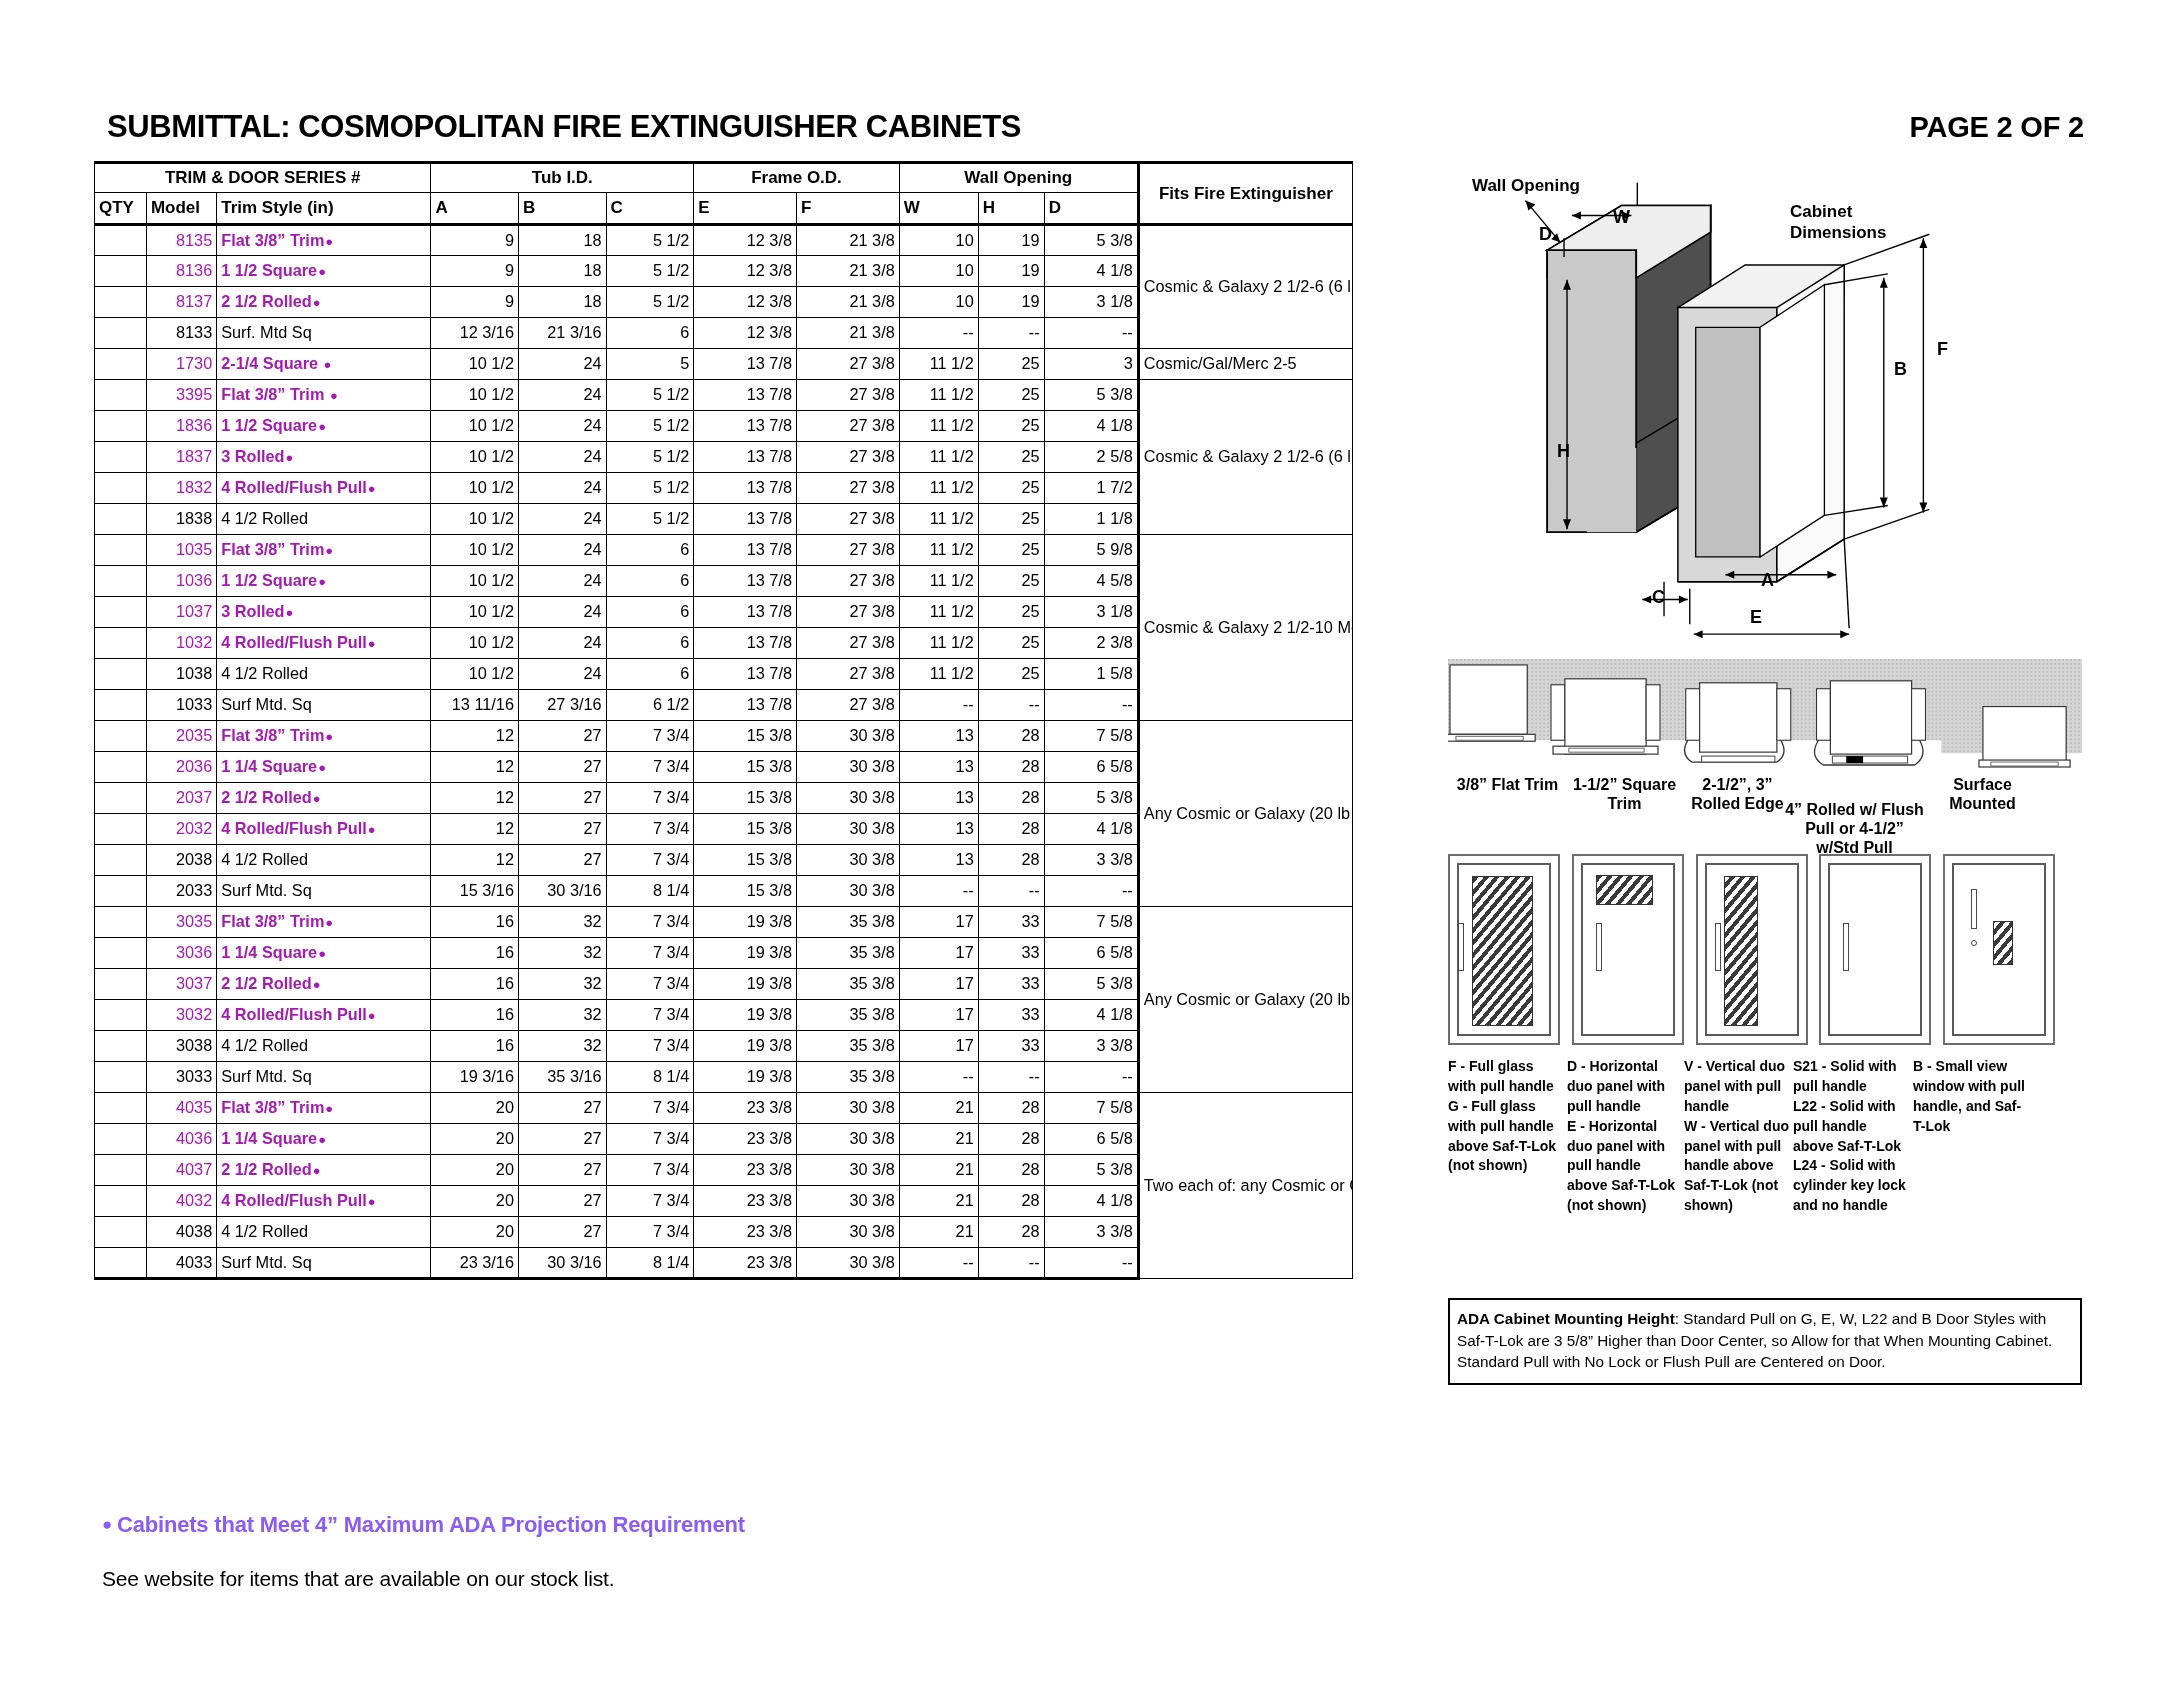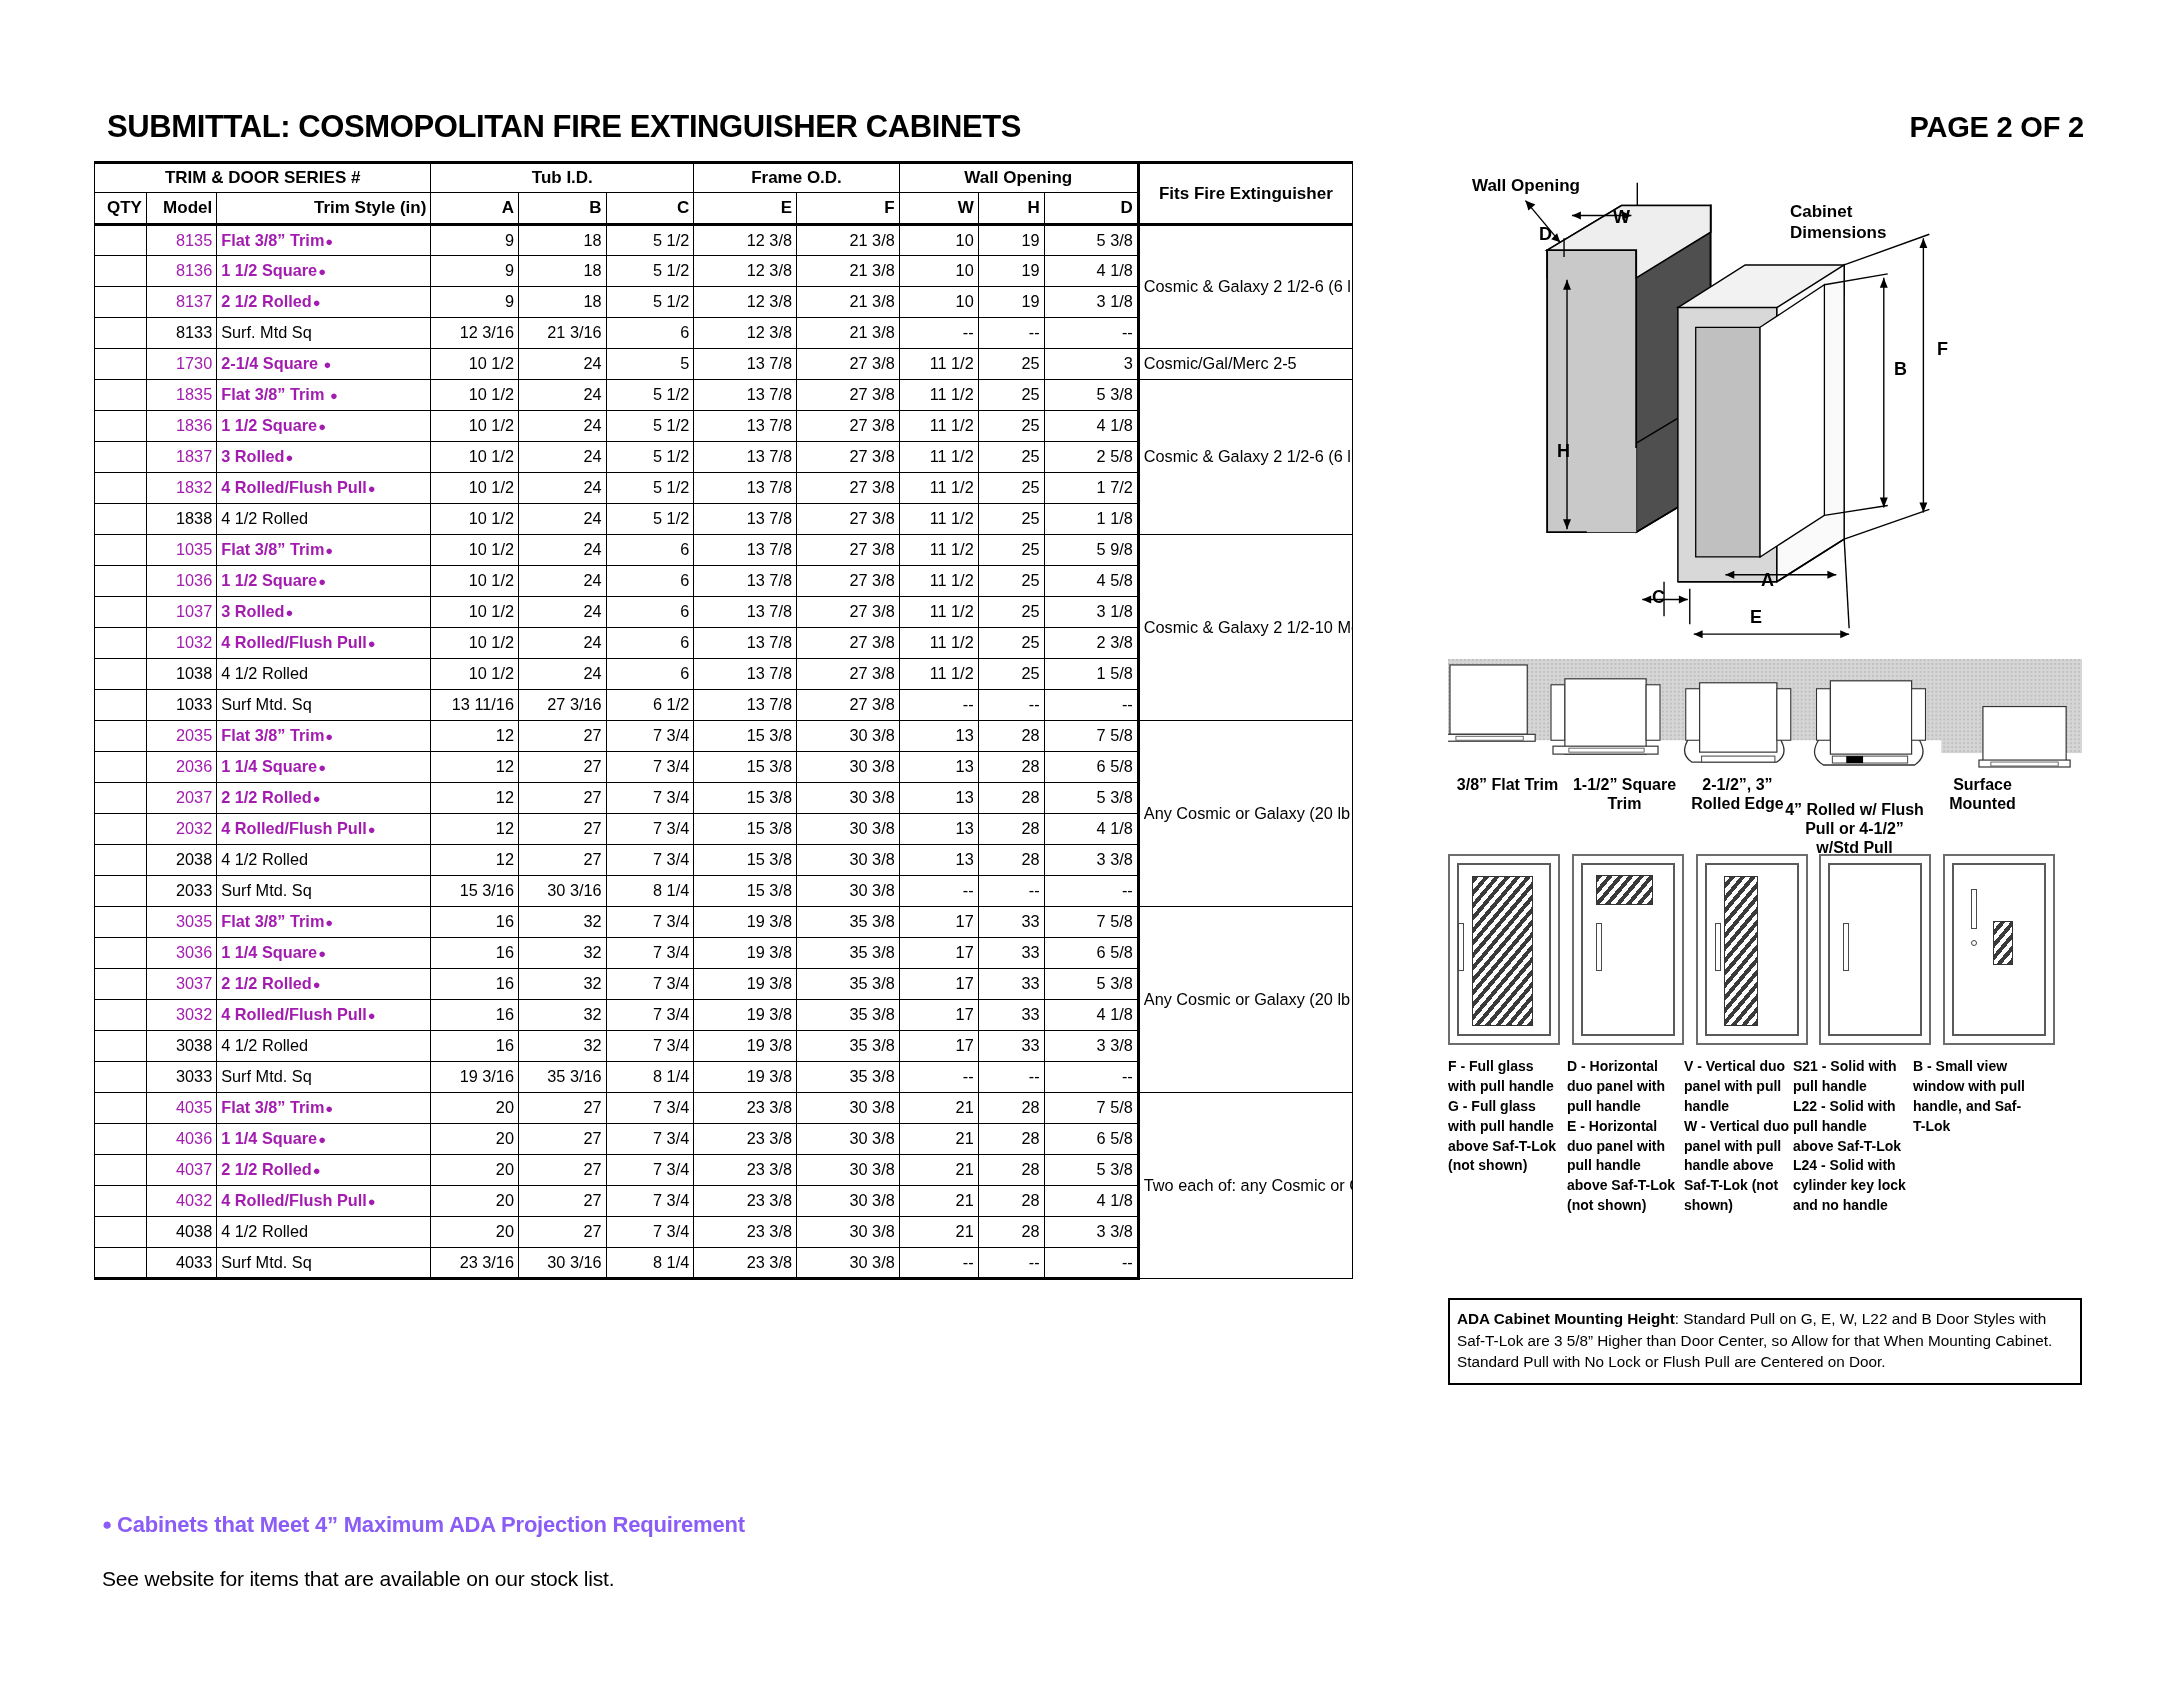--- a/index.html
+++ b/index.html
@@ -43,21 +43,21 @@
     vertical-align:middle;
     overflow:hidden;
     white-space:nowrap;
   }
   .grp-top > td, .grp-top > th { border-top:3px solid #000; }
   table.spec tr.hdr1 th{
     text-align:center; font-weight:bold; font-size:17px; height:30px;
     border-top:3px solid #000;
   }
   table.spec tr.hdr2 th{
-    text-align:right; font-weight:bold; font-size:17px; height:32px;
+    text-align:left; font-weight:bold; font-size:17px; height:32px;
     border-bottom:3px solid #000;
   }
   th.fits-head{
     border-top:3px solid #000 !important;
     border-bottom:3px solid #000 !important;
     font-size:17px; font-weight:bold; text-align:center;
     line-height:1.25; white-space:normal;
   }
   .c-qty   { width:48px; }
   .c-model { width:65px; text-align:right; font-weight:bold; }
@@ -266,21 +266,21 @@
           <td class="c-num">5</td>
           <td class="c-e">13 7/8</td>
           <td class="c-f">27 3/8</td>
           <td class="c-w">11 1/2</td>
           <td class="c-h">25</td>
           <td class="c-d">3</td>
           <td class="c-fits" rowspan="1" style="text-align: left;">Cosmic/Gal/Merc 2-5</td>
         </tr>
         <tr class="grp-top">
           <td class="c-qty"></td>
-          <td class="c-model blue">1835</td>
+          <td class="c-model blue">3395</td>
           <td class="c-style blue">Flat 3/8” Trim <span style="font-size: 13px; margin-left: 1px;">●</span></td>
           <td class="c-num">10 1/2</td>
           <td class="c-num">24</td>
           <td class="c-num">5 1/2</td>
           <td class="c-e">13 7/8</td>
           <td class="c-f">27 3/8</td>
           <td class="c-w">11 1/2</td>
           <td class="c-h">25</td>
           <td class="c-d">5 3/8</td>
           <td class="c-fits" rowspan="5">Cosmic &amp; Galaxy 2 1/2-6 (6 lb must be mounted to back of tub), Mercury 2 1/2- 5</td>

